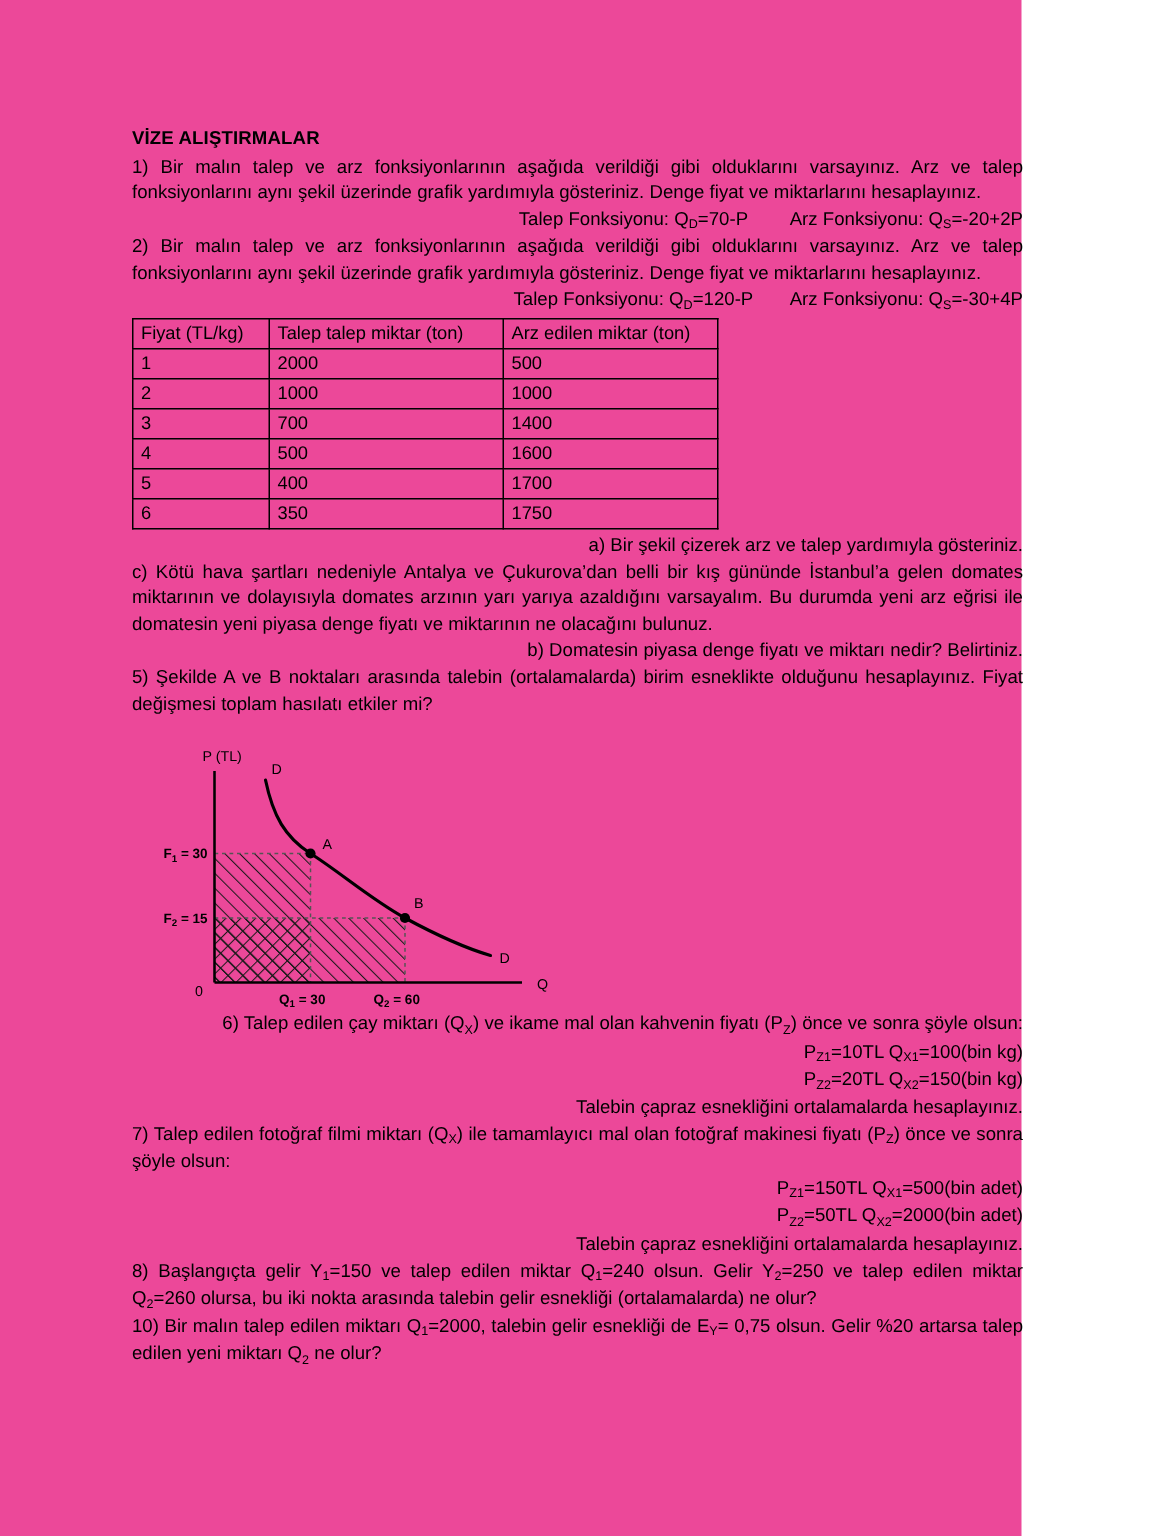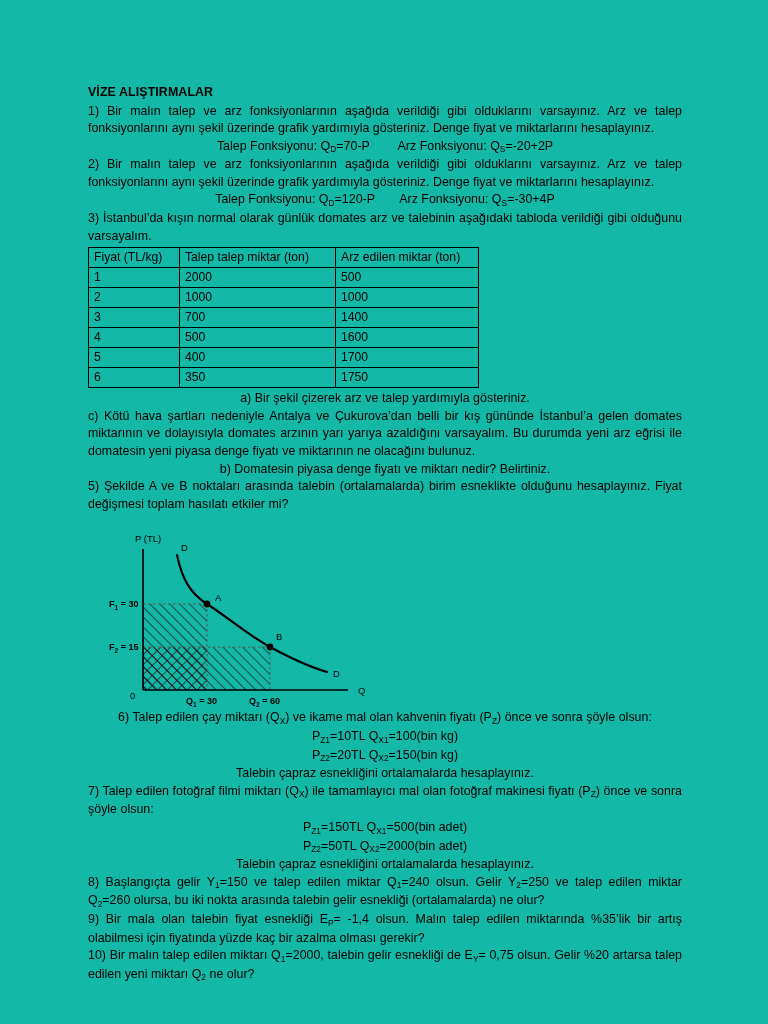--- a/index.html
+++ b/index.html
@@ -11,23 +11,23 @@
     width: 768px;
     height: 1024px;
     position: relative;
     font-family: "Liberation Sans", sans-serif;
     color: #000000;
     overflow: hidden;
   }
   .page {
     position: absolute;
     left: 0; top: 0;
-    width: 768px;
+    width: 681px;
     height: 1024px;
-    background: #14b8a6;
+    background: #ec4899;
   }
   .content {
     position: absolute;
     left: 88px;
     top: 84px;
     width: 594px;
   }
   .doc-title {
     font-size: 12.4px;
     font-weight: bold;
@@ -37,21 +37,21 @@
   }
   p.para {
     margin: 0;
     font-size: 12.4px;
     line-height: 17.6px;
     text-align: justify;
     text-justify: inter-word;
     letter-spacing: 0.02px;
   }
   p.para.nojust {
-    text-align: center;
+    text-align: right;
   }
   .fx {
     white-space: pre;
   }
   sub {
     font-size: 8.4px;
     vertical-align: baseline;
     position: relative;
     top: 2.6px;
   }
@@ -99,21 +99,20 @@
   <div class="content">
 
     <div class="doc-title">VİZE ALIŞTIRMALAR</div>
 
     <p class="para">1) Bir malın talep ve arz fonksiyonlarının aşağıda verildiği gibi olduklarını varsayınız. Arz ve talep fonksiyonlarını aynı şekil üzerinde grafik yardımıyla gösteriniz. Denge fiyat ve miktarlarını hesaplayınız.</p>
     <p class="para nojust"><span class="fx">Talep Fonksiyonu: Q</span><sub>D</sub><span class="fx">=70-P</span><span class="fx">&nbsp;&nbsp;&nbsp;&nbsp;&nbsp;&nbsp;&nbsp;&nbsp;</span><span class="fx">Arz Fonksiyonu: Q</span><sub>S</sub><span class="fx">=-20+2P</span></p>
 
     <p class="para">2) Bir malın talep ve arz fonksiyonlarının aşağıda verildiği gibi olduklarını varsayınız. Arz ve talep fonksiyonlarını aynı şekil üzerinde grafik yardımıyla gösteriniz. Denge fiyat ve miktarlarını hesaplayınız.</p>
     <p class="para nojust"><span class="fx">Talep Fonksiyonu: Q</span><sub>D</sub><span class="fx">=120-P</span><span class="fx">&nbsp;&nbsp;&nbsp;&nbsp;&nbsp;&nbsp;&nbsp;</span><span class="fx">Arz Fonksiyonu: Q</span><sub>S</sub><span class="fx">=-30+4P</span></p>
 
-    <p class="para">3) İstanbul’da kışın normal olarak günlük domates arz ve talebinin aşağıdaki tabloda verildiği gibi olduğunu varsayalım.</p>
 
     <table class="data-table">
       <colgroup>
           <col class="c0">
           <col class="c1">
           <col class="c2">
         </colgroup>
       <thead>
         <tr>
           <th>Fiyat (TL/kg)</th>
@@ -224,18 +223,17 @@
     <p class="para nojust"><span>P</span><sub>Z2</sub><span>=20TL Q</span><sub>X2</sub><span>=150(bin kg)</span></p>
     <p class="para nojust">Talebin çapraz esnekliğini ortalamalarda hesaplayınız.</p>
 
     <p class="para"><span>7) Talep edilen fotoğraf filmi miktarı (Q</span><sub>X</sub><span>) ile tamamlayıcı mal olan fotoğraf makinesi fiyatı (P</span><sub>Z</sub><span>) önce ve sonra şöyle olsun:</span></p>
     <p class="para nojust"><span>P</span><sub>Z1</sub><span>=150TL Q</span><sub>X1</sub><span>=500(bin adet)</span></p>
     <p class="para nojust"><span>P</span><sub>Z2</sub><span>=50TL Q</span><sub>X2</sub><span>=2000(bin adet)</span></p>
     <p class="para nojust">Talebin çapraz esnekliğini ortalamalarda hesaplayınız.</p>
 
     <p class="para"><span>8) Başlangıçta gelir Y</span><sub>1</sub><span>=150 ve talep edilen miktar Q</span><sub>1</sub><span>=240 olsun. Gelir Y</span><sub>2</sub><span>=250 ve talep edilen miktar Q</span><sub>2</sub><span>=260 olursa, bu iki nokta arasında talebin gelir esnekliği (ortalamalarda) ne olur?</span></p>
 
-    <p class="para"><span>9) Bir mala olan talebin fiyat esnekliği E</span><sub>P</sub><span>= -1,4 olsun. Malın talep edilen miktarında %35’lik bir artış olabilmesi için fiyatında yüzde kaç bir azalma olması gerekir?</span></p>
 
     <p class="para"><span>10) Bir malın talep edilen miktarı Q</span><sub>1</sub><span>=2000, talebin gelir esnekliği de E</span><sub>Y</sub><span>= 0,75 olsun. Gelir %20 artarsa talep edilen yeni miktarı Q</span><sub>2</sub><span> ne olur?</span></p>
 
   </div>
 </div>
 
 </body></html>

